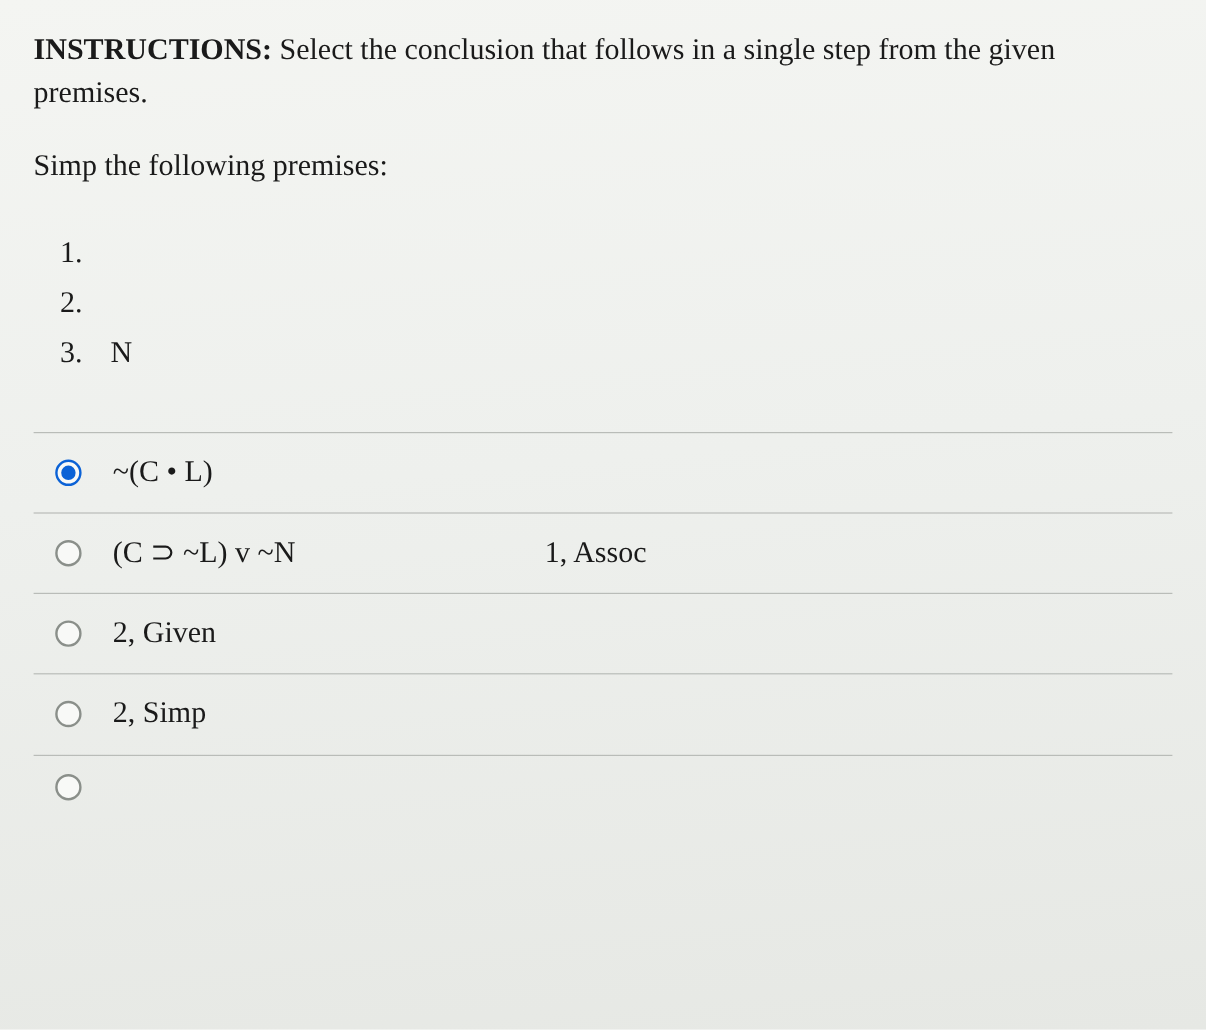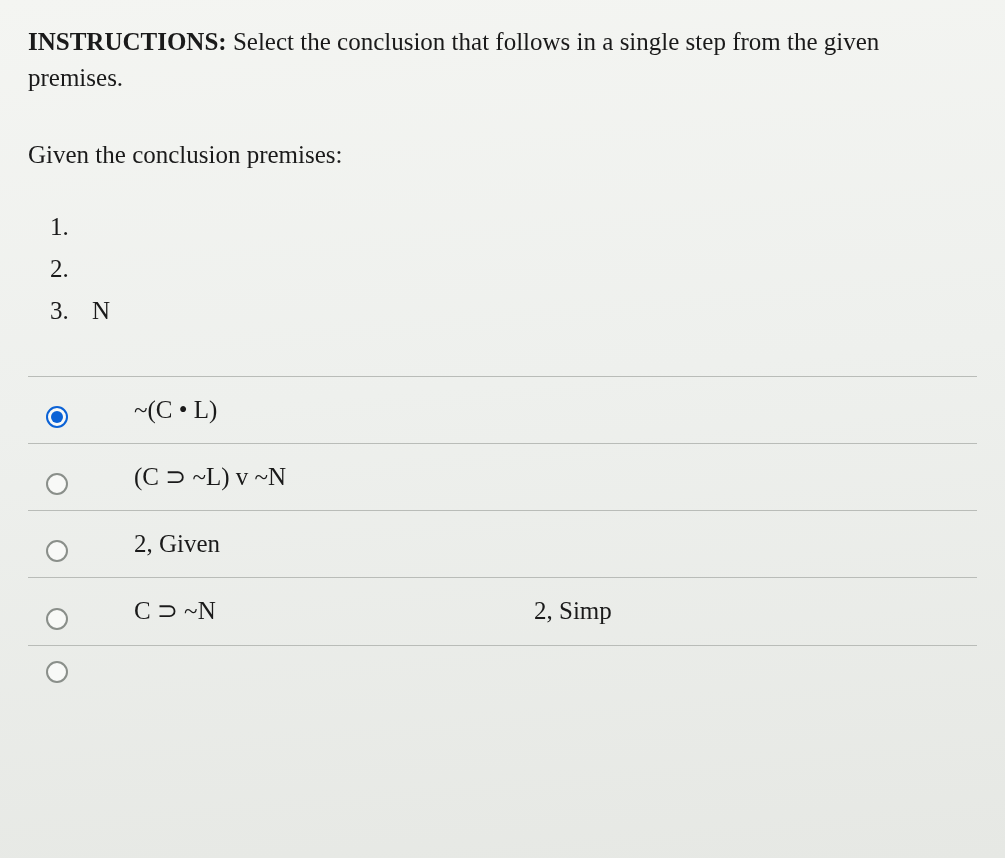--- a/index.html
+++ b/index.html
@@ -8,21 +8,21 @@
     padding: 24px 28px;
     font-family: Georgia, 'Times New Roman', serif;
     font-size: 24px;
     color: #1a1a1a;
     background: linear-gradient(175deg, #f4f5f2 0%, #eef0ed 45%, #e6e8e4 100%);
     width: 1005px;
     height: 858px;
     line-height: 1.45;
   }
   .instructions {
-    margin-bottom: 40px;
+    margin-bottom: 24px;
     font-size: 25px;
   }
   .instructions .label {
     font-weight: bold;
   }
   .given {
     font-size: 25px;
     margin-bottom: 36px;
   }
   .premises {
@@ -33,25 +33,24 @@
     display: flex;
     gap: 14px;
     margin-bottom: 6px;
   }
   .premise-num { width: 28px; }
   .options {
     width: 100%;
   }
   .option-row {
     display: flex;
-    align-items: flex-end;
+    align-items: center;
     padding: 15px 10px 15px 18px;
     border-top: 1px solid #b9bcb8;
     font-size: 25px;
-    gap: 40px;
   }
   .option-row:last-child { border-bottom: none; }
   .radio {
     width: 22px;
     height: 22px;
     border-radius: 50%;
     border: 2px solid #8a8f8a;
     margin-right: 26px;
     flex-shrink: 0;
     display: flex;
@@ -80,21 +79,21 @@
   }
 </style>
 </head>
 <body>
 
 <div class="instructions">
   <span class="label">INSTRUCTIONS:</span>
   <span>Select the conclusion that follows in a single step from the given premises.</span>
 </div>
 
-<div class="given">Given the conclusion premises:</div>
+<div class="given">Simp the following premises:</div>
 
 <div class="premises">
   <div class="premise-row">
     <span class="premise-num">1.</span>
   </div>
   <div class="premise-row">
     <span class="premise-num">2.</span>
   </div>
   <div class="premise-row">
     <span class="premise-num">3.</span>
@@ -105,30 +104,30 @@
 <div class="options">
 
   <div class="option-row">
     <span class="radio selected"></span>
     <span class="formula">~(C • L)</span>
   </div>
 
   <div class="option-row">
     <span class="radio"></span>
     <span class="formula">(C ⊃ ~L) v ~N</span>
+    <span class="justification">1, Assoc</span>
   </div>
 
   <div class="option-row">
     <span class="radio"></span>
     <span class="justification">2, Given</span>
   </div>
 
   <div class="option-row">
     <span class="radio"></span>
-    <span class="formula">C ⊃ ~N</span>
     <span class="justification">2, Simp</span>
   </div>
 
   <div class="option-row">
     <span class="radio"></span>
   </div>
 
 </div>
 
 </body></html>

